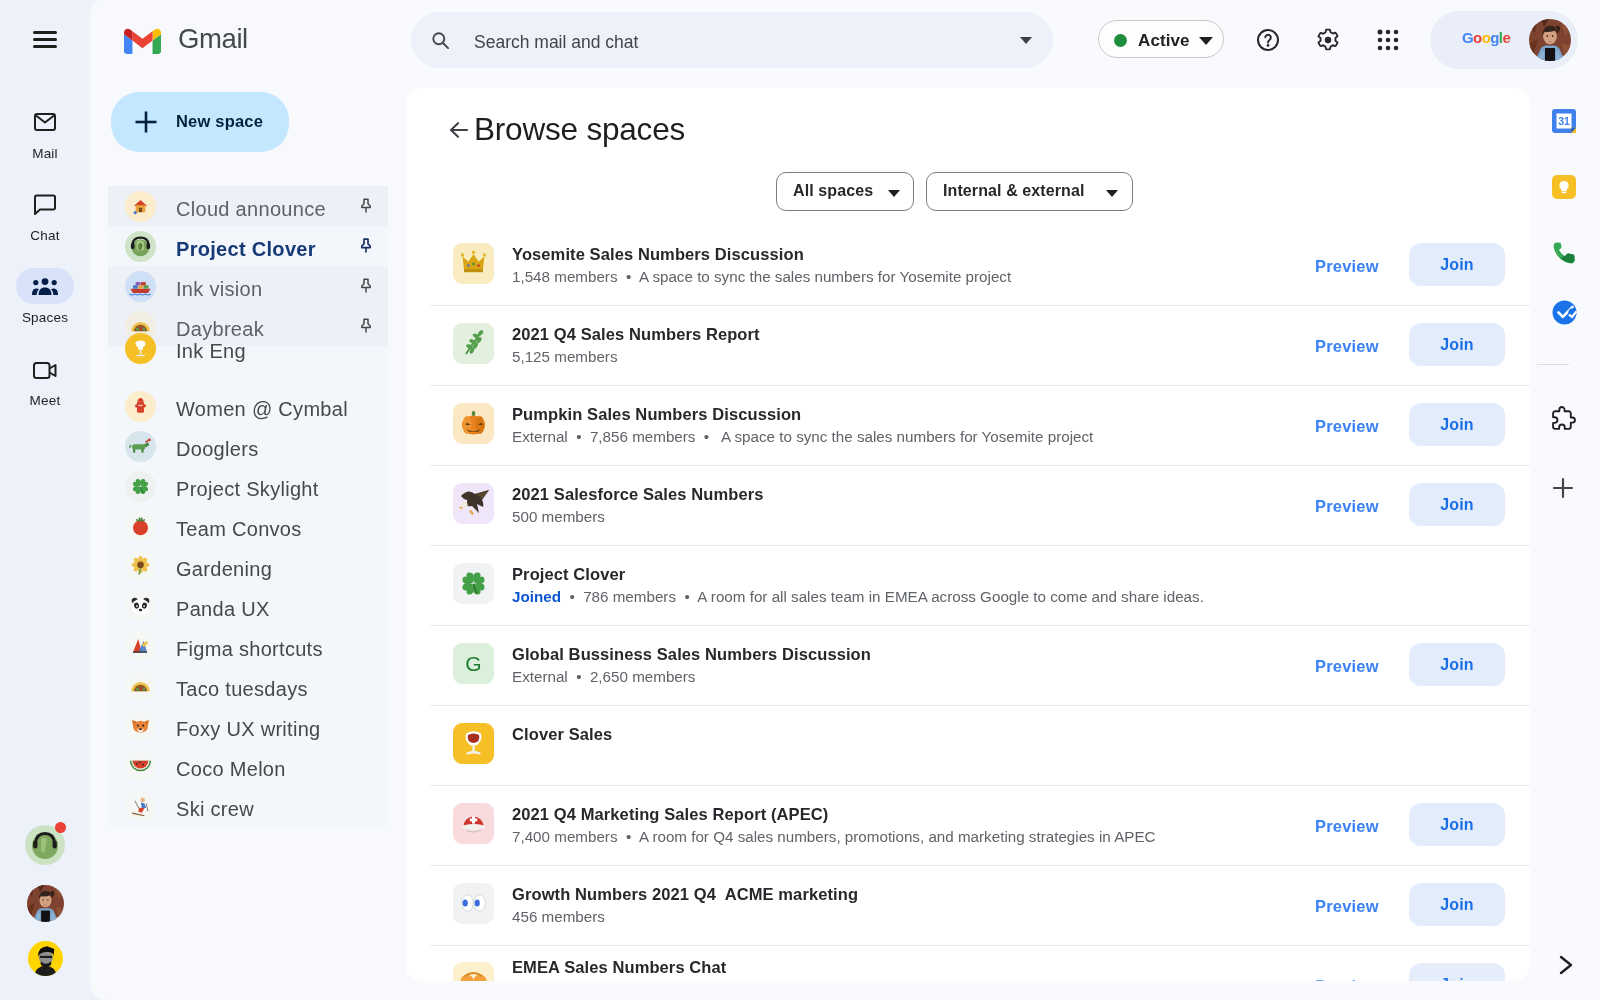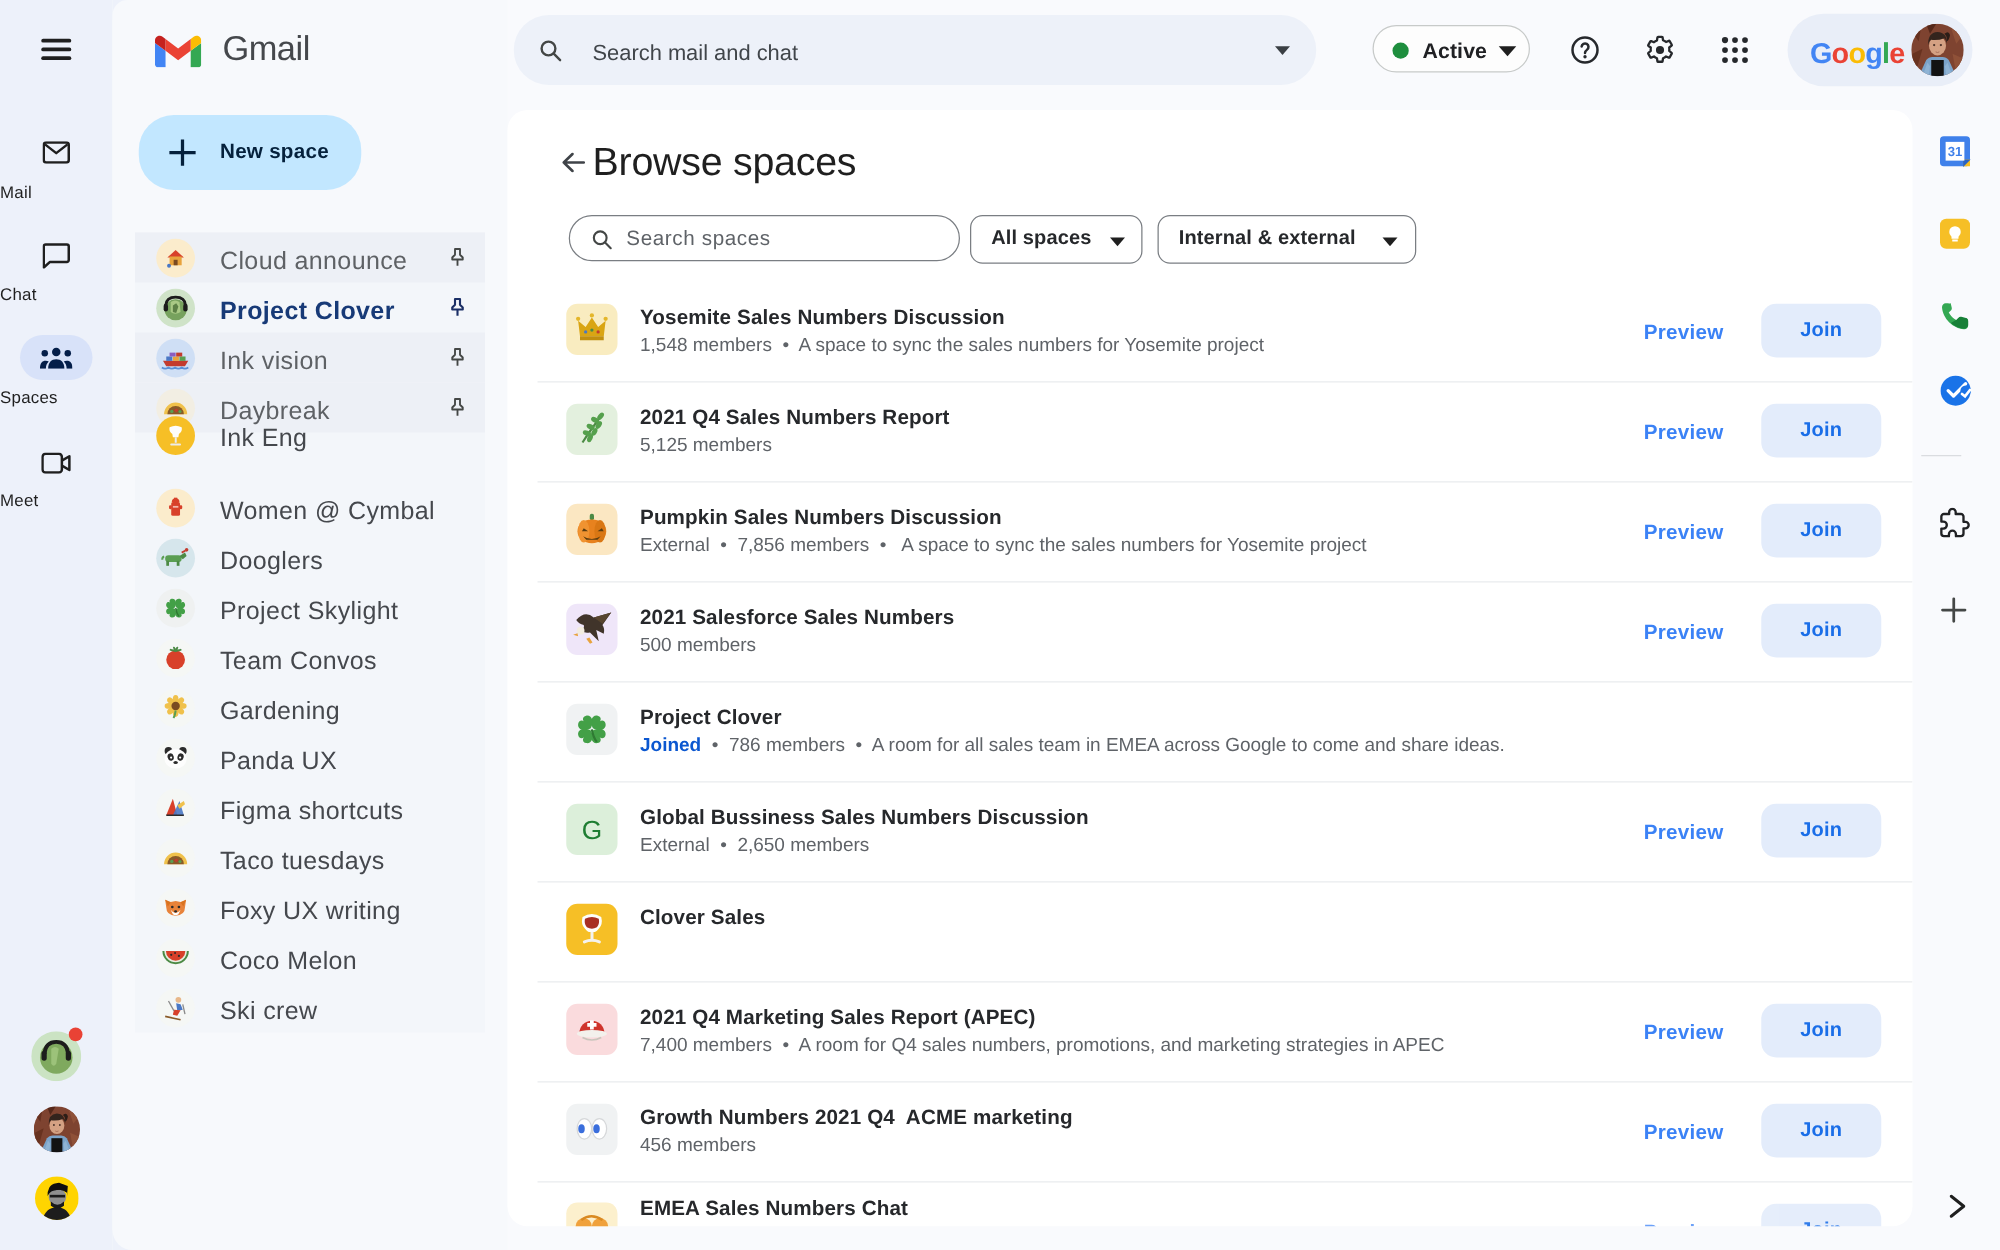--- a/index.html
+++ b/index.html
@@ -3,21 +3,21 @@
 <meta charset="utf-8">
 <style>
 * { margin:0; padding:0; box-sizing:border-box; }
 html,body { width:1600px; height:1000px; overflow:hidden; }
 body { font-family:"Liberation Sans", sans-serif; background:#f9fafd; }
 #app { position:relative; width:1600px; height:1000px; }
 .abs { position:absolute; }
 
 
 #rail { position:absolute; left:0; top:0; width:90px; height:1000px; background:#edf1fa; }
-.raillabel { position:absolute; width:90px; font-size:13.5px; color:#1f1f1f; letter-spacing:.2px; }
+.raillabel { position:absolute; width:90px; text-align:center; font-size:13.5px; color:#1f1f1f; letter-spacing:.2px; }
 .railpill { position:absolute; left:16px; width:58px; height:36px; border-radius:18px; background:#d8e2f9; }
 
 
 #panel2 { position:absolute; left:90px; top:0; width:316px; height:1000px; background:#f7f9fc; border-top-left-radius:12px; border-bottom-left-radius:16px; }
 #listbg { position:absolute; left:108px; top:186px; width:280px; height:640px; background:#f3f6fa; }
 #newspace { position:absolute; left:111px; top:92px; width:178px; height:60px; border-radius:28px; background:#c2e7ff; }
 #newspace .txt { position:absolute; left:65px; top:20px; font-size:16.5px; font-weight:bold; color:#05213c; letter-spacing:.2px; }
 .srow { position:absolute; left:108px; width:280px; height:40px; }
 .srow.stripe { background:#edf0f6; }
 .sav { position:absolute; left:17px; top:5px; width:31px; height:31px; border-radius:50%; overflow:hidden; }
@@ -390,21 +390,21 @@
         <circle cx="3" cy="11" r="2.3"></circle>
         <circle cx="11" cy="11" r="2.3"></circle>
         <circle cx="19" cy="11" r="2.3"></circle>
         <circle cx="3" cy="19" r="2.3"></circle>
         <circle cx="11" cy="19" r="2.3"></circle>
         <circle cx="19" cy="19" r="2.3"></circle>
       </g>
     </svg>
 
   <div id="googlepill">
-    <div class="abs" style="left:18px;top:18px;font-size:23px;font-weight:bold;letter-spacing:-0.6px"><span style="color:#4285f4">G</span><span style="color:#ea4335">o</span><span style="color:#fbbc05">o</span><span style="color:#4285f4">g</span><span style="color:#34a853">l</span><span style="color:#ea4335">e</span></div>
+    <div class="abs" style="left:32px;top:18px;font-size:15px;font-weight:bold;letter-spacing:-0.6px"><span style="color:#4285f4">G</span><span style="color:#ea4335">o</span><span style="color:#fbbc05">o</span><span style="color:#4285f4">g</span><span style="color:#34a853">l</span><span style="color:#ea4335">e</span></div>
     <svg class="abs" style="left:99px;top:8px" width="42" height="42" viewBox="0 0 42 42">
       <defs>
           <clipPath id="avc">
             <circle cx="21" cy="21" r="21"></circle>
           </clipPath>
         </defs>
       <g clip-path="url(#avc)">
         <rect width="42" height="42" fill="#7e4330"></rect>
         <path d="M0 6 L8 2 L6 14 Z" fill="#65301f"></path>
           <path d="M32 4 L42 8 L36 16 Z" fill="#8f5138"></path>
@@ -423,27 +423,20 @@
         <path d="M19.5 22.5 q1.5 1 3 0" stroke="#a8705a" stroke-width="0.8" fill="none"></path>
       </g>
     </svg>
   </div>
 
   <div id="card">
     <svg class="abs" style="left:43px;top:34px" width="20" height="16" viewBox="0 0 20 16">
         <path d="M18 8 H2 M9 1.2 L2 8 l7 6.8" fill="none" stroke="#3f4348" stroke-width="2.1" stroke-linecap="round" stroke-linejoin="round"></path>
       </svg>
     <div id="h1">Browse spaces</div>
-    <div id="searchspaces">
-      <svg class="abs" style="left:17px;top:10px" width="17" height="17" viewBox="0 0 18 18">
-          <circle cx="7.6" cy="7.6" r="5.4" fill="none" stroke="#444746" stroke-width="1.8"></circle>
-          <line x1="11.7" y1="11.7" x2="16.5" y2="16.5" stroke="#444746" stroke-width="1.8" stroke-linecap="round"></line>
-        </svg>
-      <div class="ph">Search spaces</div>
-    </div>
     <div class="filterbtn" style="left:370px;width:138px">
         <div class="t">All spaces</div>
         <div class="caret" style="left:111px;top:16.5px"></div>
       </div>
     <div class="filterbtn" style="left:520px;width:207px">
         <div class="t">Internal &amp; external</div>
         <div class="caret" style="left:179px;top:16.5px"></div>
       </div>
 
     <div class="row" style="top:137px">

